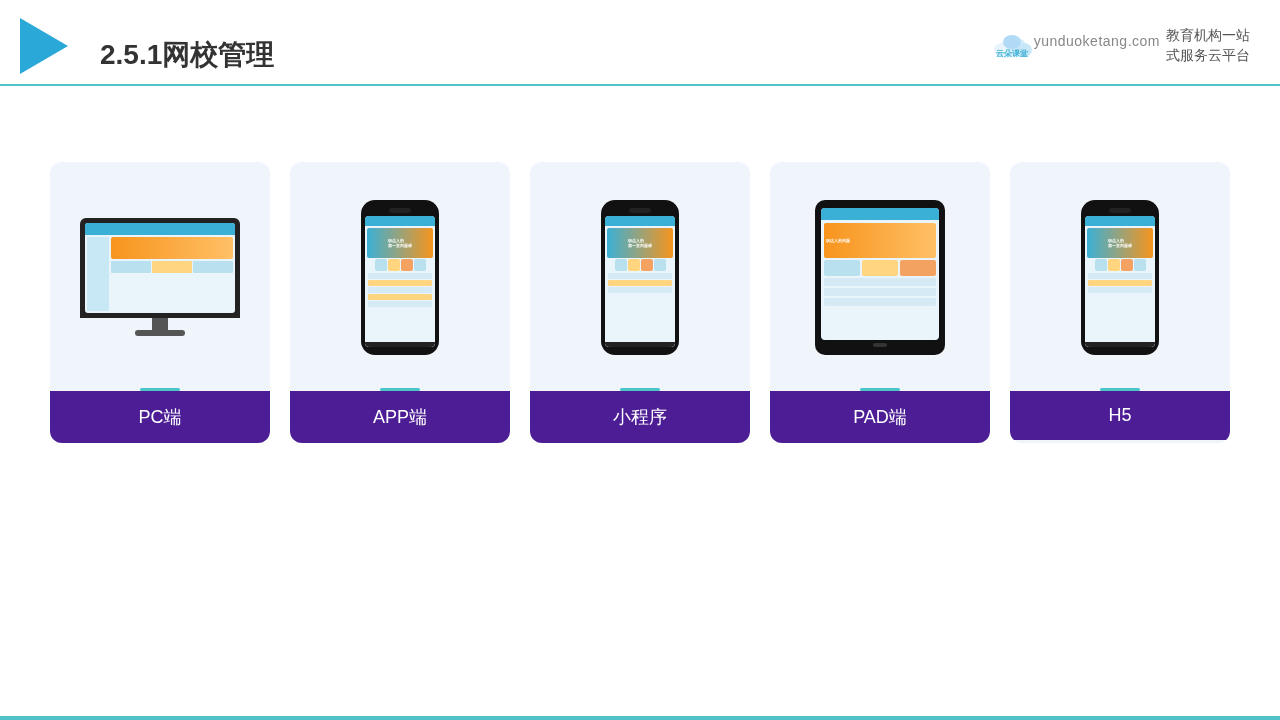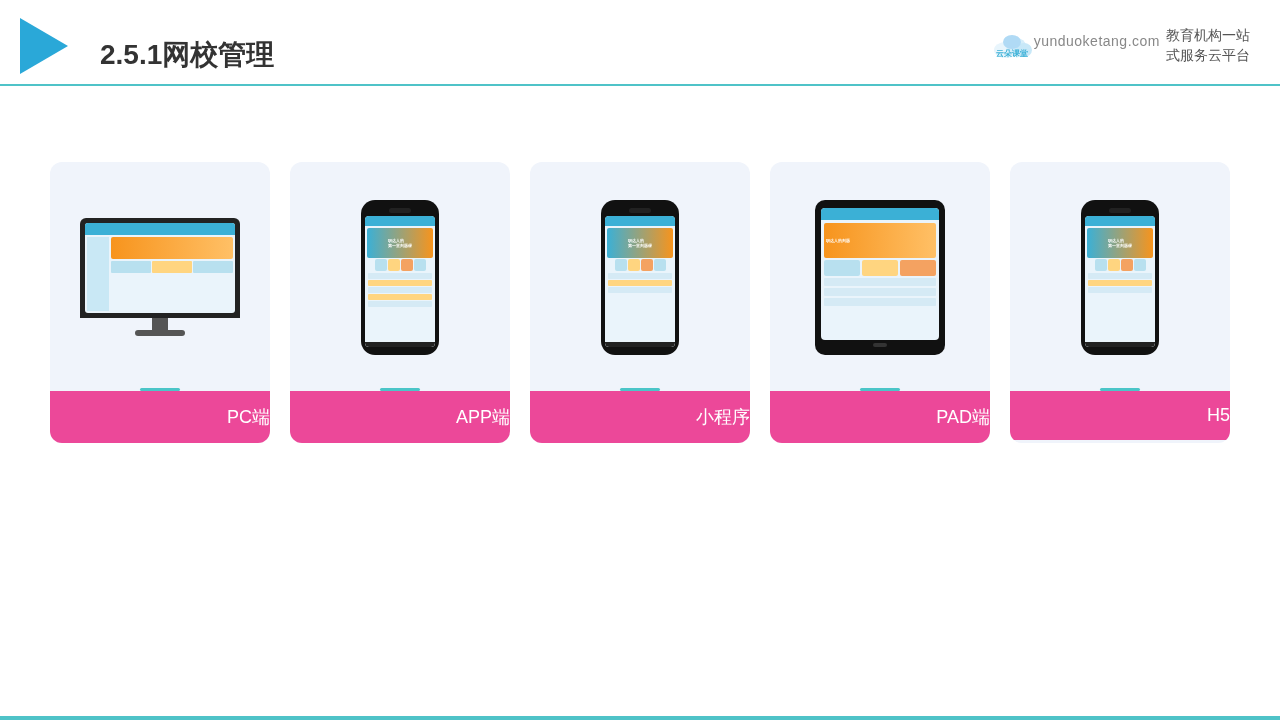--- a/index.html
+++ b/index.html
@@ -334,23 +334,23 @@
       width: 14px;
       height: 4px;
       background: #333;
       border-radius: 2px;
       margin-top: 3px;
     }
 
     
     .card-label {
       width: 100%;
-      background: #ec4899;
+      background: #4c1d95;
       color: white;
-      text-align: right;
+      text-align: center;
       font-size: 18px;
       padding: 14px 0;
       font-weight: 500;
     }
 
     
     .label-bar {
       width: 40px;
       height: 3px;
       background: #4bc5c8;

